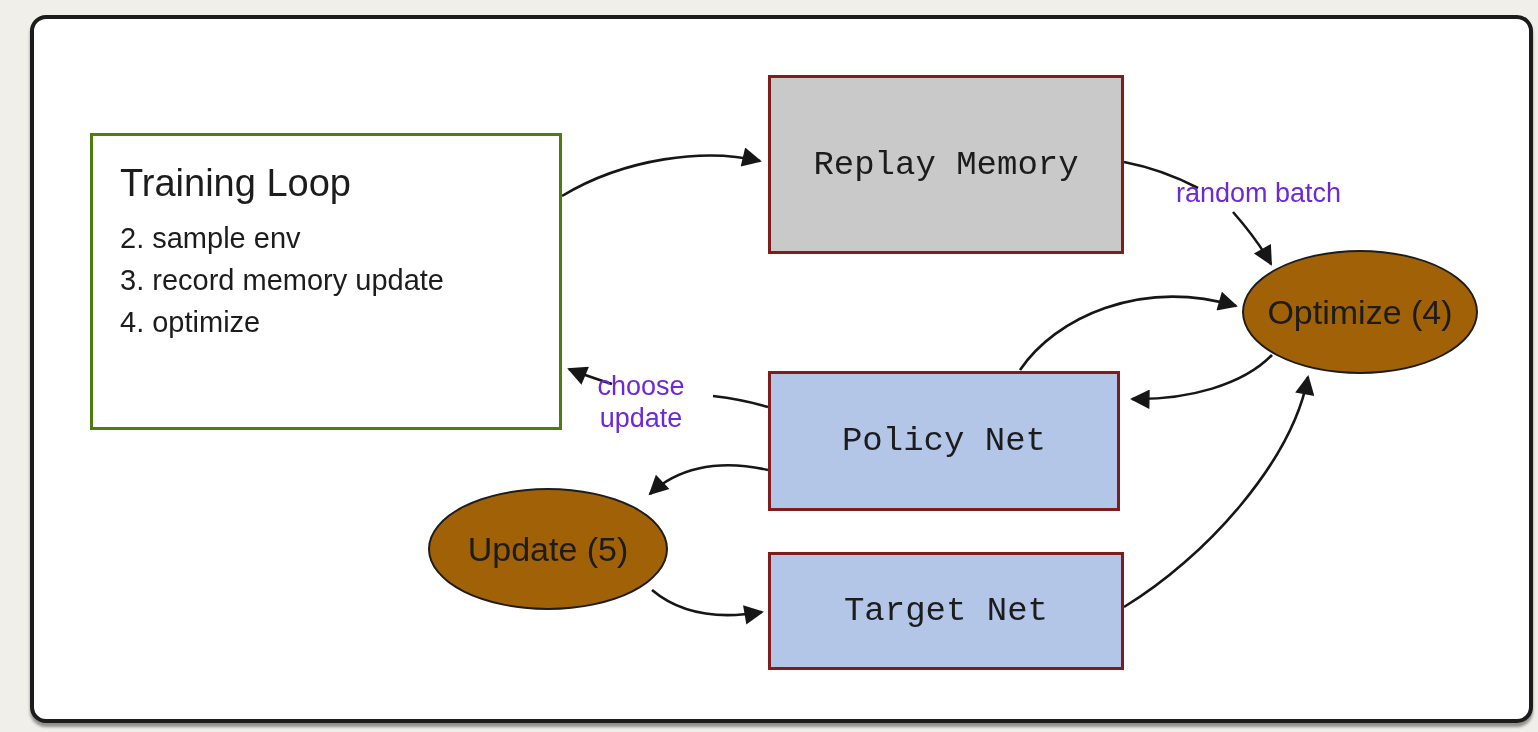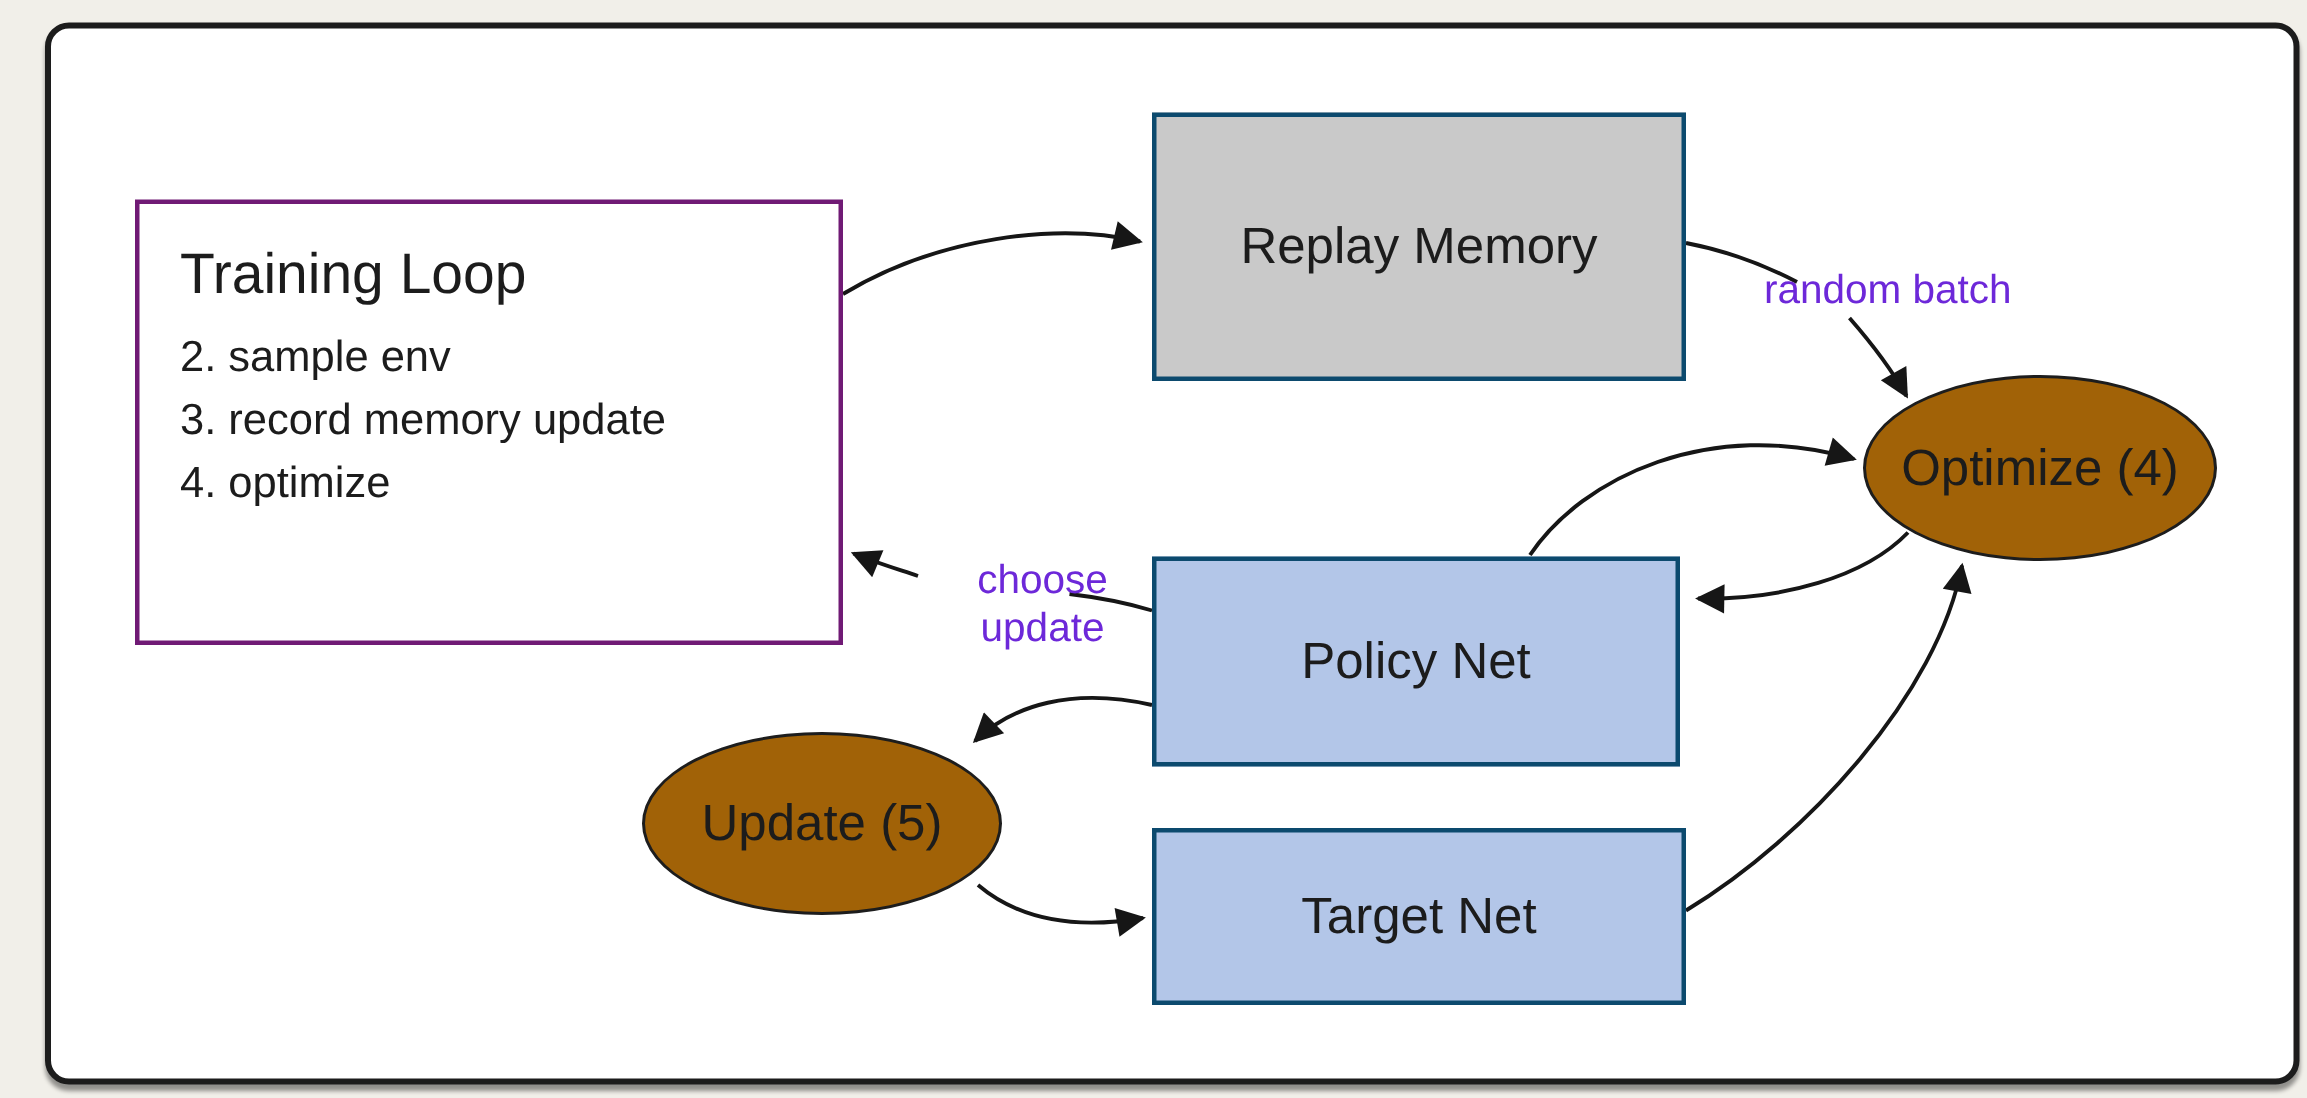--- a/index.html
+++ b/index.html
@@ -33,37 +33,37 @@
   }
   .node {
     position: absolute;
     box-sizing: border-box;
     display: flex;
     align-items: center;
     justify-content: center;
     color: #1c1c1c;
     font-size: 34px;
   }
-  .rect-node { border: 3px solid #0c4a6e; }
+  .rect-node { border: 3px solid #7f1d1d; font-family: Liberation Mono, monospace; }
   .ellipse-node {
     border: 2.5px solid #1d1d1d;
     border-radius: 50%;
     background: #a16207;
   }
   .gray-fill { background: #c9c9c9; }
   .blue-fill { background: #b3c6e8; }
 
   .training-box {
     position: absolute;
     left: 90px;
     top: 133px;
     width: 472px;
     height: 297px;
     box-sizing: border-box;
-    border: 3px solid #701a75;
+    border: 3px solid #4d7c0f;
     background: #ffffff;
     padding: 26px 10px 0 27px;
     color: #1c1c1c;
   }
   .training-title {
     font-size: 38px;
     margin-bottom: 12px;
   }
   .training-step {
     font-size: 29px;
@@ -71,21 +71,21 @@
     white-space: nowrap;
   }
   .edge-label {
     position: absolute;
     color: #6d28d9;
     font-size: 27px;
     white-space: nowrap;
   }
   .label-random-batch { left: 1176px; top: 178px; }
   .label-choose-action {
-    left: 632px;
+    left: 578px;
     top: 370px;
     width: 126px;
     text-align: center;
     line-height: 32px;
     white-space: normal;
   }
 </style>
 </head>
 <body>
 

